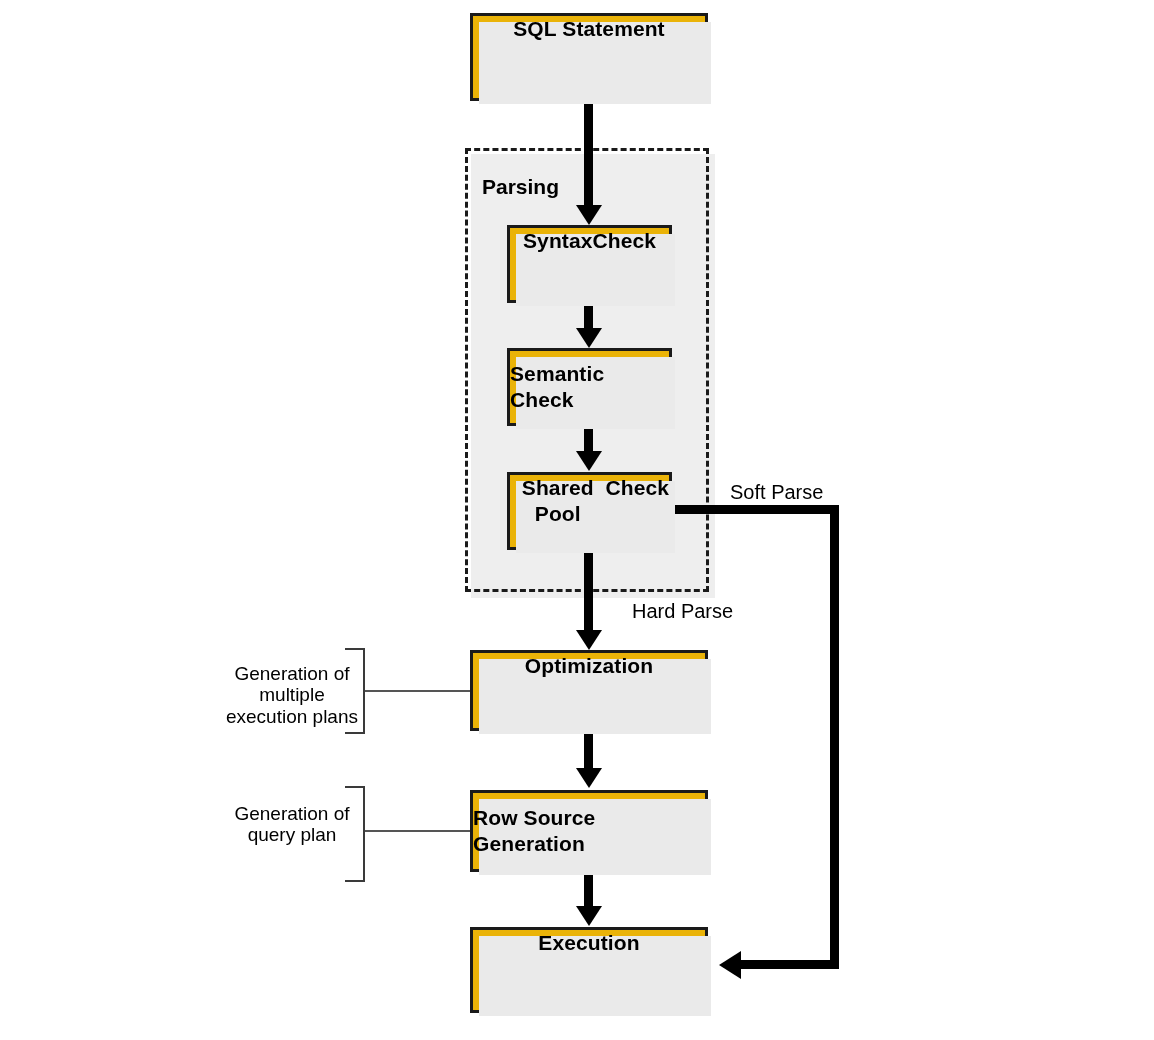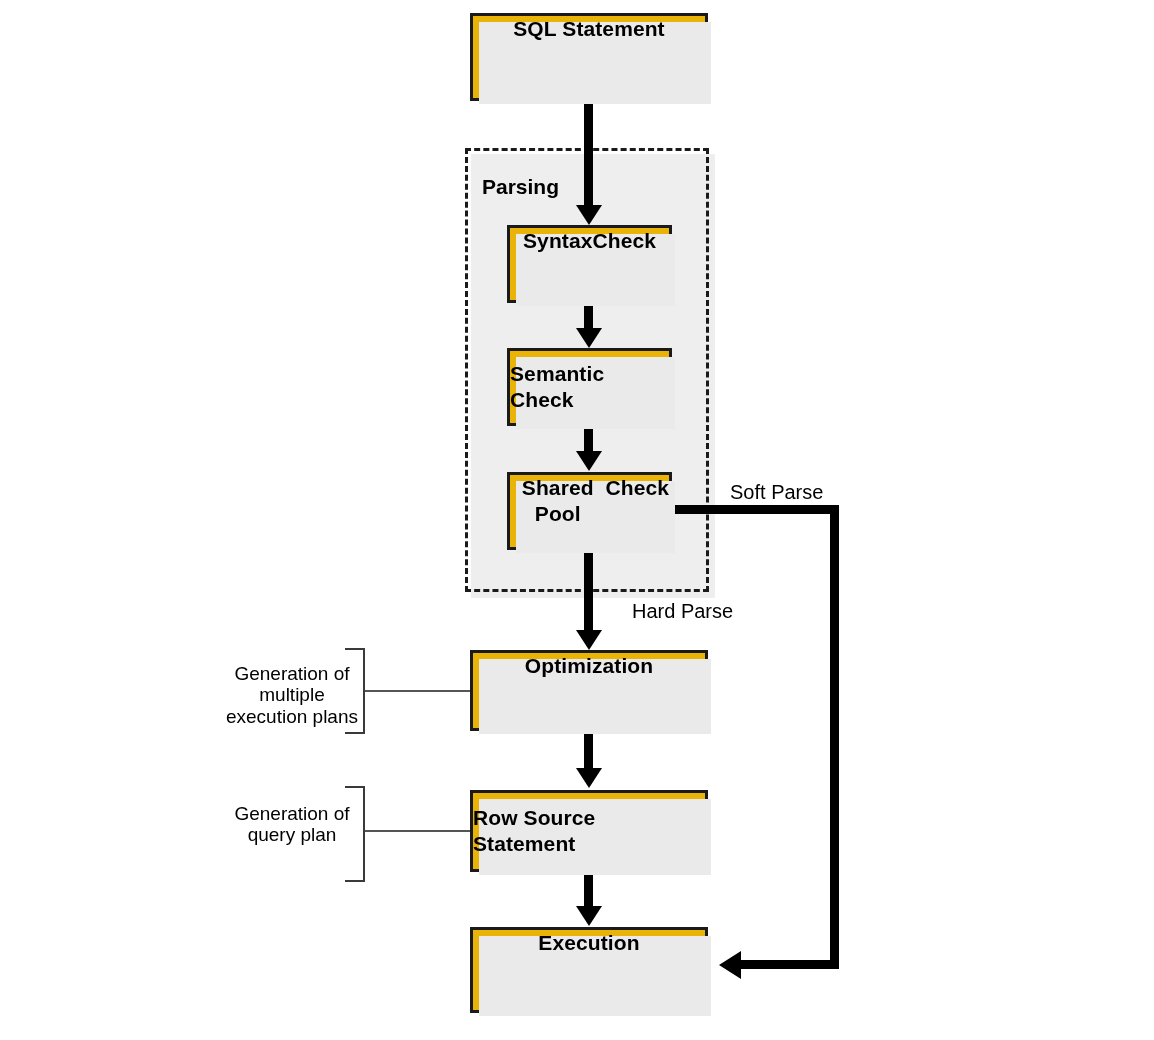--- a/index.html
+++ b/index.html
@@ -188,21 +188,21 @@
   </div>
   <div class="bracket" style="left:345px; top:648px; width:20px; height:86px;"></div>
   <div class="thinline" style="left:365px; top:690px; width:106px;"></div>
 
   <div class="vline" style="left:584px; top:731px; width:9px; height:42px;"></div>
   <div class="arrow-down" style="left:576px; top:768px;"></div>
 
   <div class="box" style="left:470px; top:790px; width:238px; height:82px; flex-direction:column;">
     <span class="shadow"></span>
     <span>Row Source</span>
-    <span>Statement</span>
+    <span>Generation</span>
   </div>
 
   <div class="annot-text" style="left:224px; top:803px; width:136px;">
     <div>Generation of</div>
     <div>query plan</div>
   </div>
   <div class="bracket" style="left:345px; top:786px; width:20px; height:96px;"></div>
   <div class="thinline" style="left:365px; top:830px; width:106px;"></div>
 
   <div class="vline" style="left:584px; top:872px; width:9px; height:42px;"></div>

